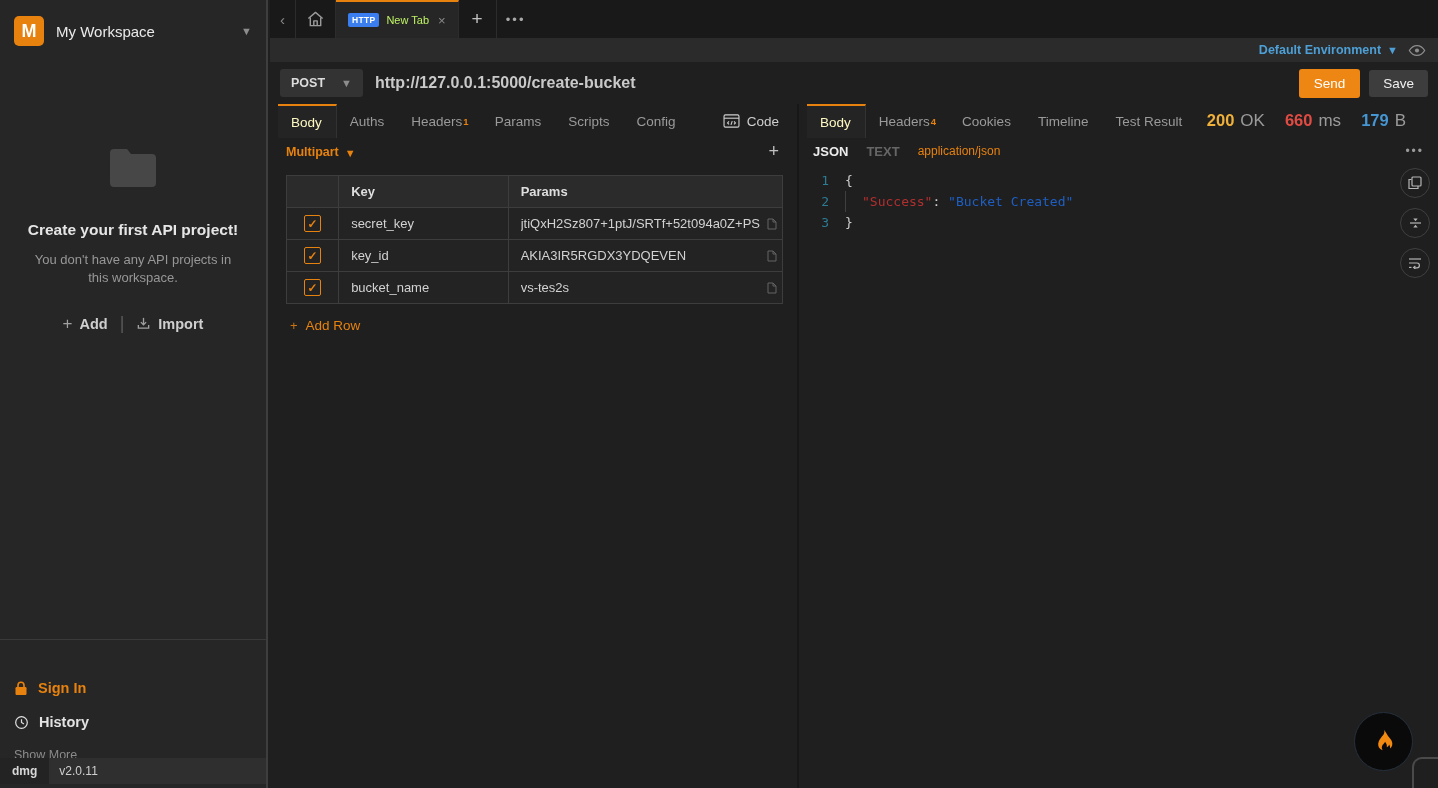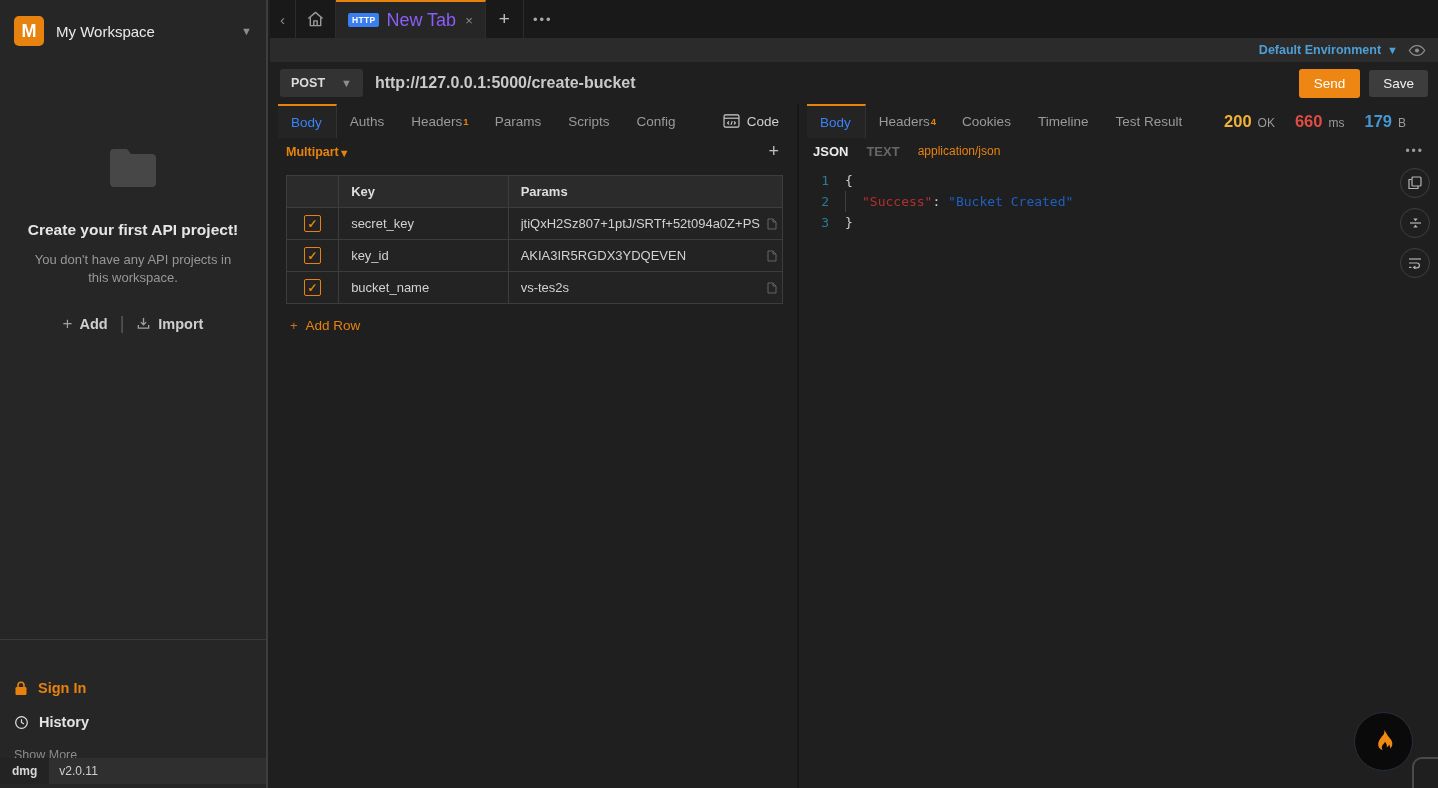--- a/index.html
+++ b/index.html
@@ -33,21 +33,21 @@
   
   .main { position:absolute; left:270px; top:0; right:0; bottom:0; display:flex; flex-direction:column; }
 
   
   .tabstrip { height:38px; background:#191919; display:flex; align-items:stretch; }
   .strip-btn { display:flex; align-items:center; justify-content:center; color:#8a8a8a; cursor:pointer; }
   .scroll-left { width:26px; border-right:1px solid #2c2c2c; font-size:15px; }
   .home-btn { width:40px; border-right:1px solid #2c2c2c; }
   .doc-tab { display:flex; align-items:center; gap:7px; padding:0 12px; background:#262626; border-top:2px solid #e8820e; border-right:1px solid #2c2c2c; cursor:pointer; }
   .http-badge { background:#3b7ef0; color:#fff; font-size:8.5px; font-weight:bold; padding:2px 4px; border-radius:2px; letter-spacing:.3px; }
-  .tab-title { color:#8b5cf6; font-size:18px; }
+  .tab-title { color:#bef264; font-size:11px; }
   .tab-close { color:#8a8a8a; font-size:13px; margin-left:2px; cursor:pointer; }
   .newtab-btn { width:38px; border-right:1px solid #2c2c2c; font-size:19px; color:#c0c0c0; }
   .more-btn { width:38px; letter-spacing:2px; font-size:13px; color:#a8a8a8; }
 
   
   .envbar { height:24px; background:#2b2b2b; display:flex; align-items:center; justify-content:flex-end; padding-right:12px; gap:10px; }
   .env-select { display:flex; align-items:center; gap:6px; color:#4d9fd6; font-size:12.5px; font-weight:bold; cursor:pointer; }
   .env-select .caret { color:#4d9fd6; }
   .eye-btn { cursor:pointer; display:flex; align-items:center; }
 
@@ -58,27 +58,27 @@
   .send-btn { background:#ee8613; color:#fff; font-size:13.5px; border:none; border-radius:3px; height:29px; padding:0 15px; margin-right:9px; cursor:pointer; font-family:inherit; }
   .save-btn { background:#3d3d3d; color:#f0f0f0; font-size:13.5px; border:none; border-radius:3px; height:27px; padding:0 14px; cursor:pointer; font-family:inherit; }
 
   
   .panels { flex:1; display:flex; min-height:0; }
   .request-panel { width:527px; display:flex; flex-direction:column; }
   .response-panel { flex:1; border-left:2px solid #171717; display:flex; flex-direction:column; }
 
   .tabs-row { height:34px; display:flex; align-items:stretch; padding:0 8px; }
   .rtab { display:flex; align-items:center; padding:0 13px; color:#9a9a9a; font-size:13.5px; cursor:pointer; position:relative; }
-  .rtab.active { color:#3b82f6; background:#242424; border-top:2px solid #e8820e; border-right:1px solid #323232; }
+  .rtab.active { color:#fef9c3; background:#242424; border-top:2px solid #e8820e; border-right:1px solid #323232; }
   .rtab sup { color:#e8820e; font-size:9.5px; font-weight:bold; margin-left:1px; }
   .tabs-spacer { flex:1; }
   .code-btn { display:flex; align-items:center; gap:7px; color:#cfcfcf; font-size:13.5px; padding:0 10px; cursor:pointer; }
 
   .bodytype-row { height:27px; display:flex; align-items:center; padding:0 16px; }
-  .bodytype { display:flex; align-items:flex-end; color:#e8820e; font-size:12.5px; font-weight:bold; cursor:pointer; }
+  .bodytype { display:flex; align-items:flex-end; gap:6px; color:#e8820e; font-size:12.5px; font-weight:bold; cursor:pointer; }
   .bodytype .caret { color:#e8820e; }
   .row-spacer { flex:1; }
   .kv-plus { color:#c0c0c0; font-size:18px; cursor:pointer; padding:0 2px; }
 
   
   .kv-table { margin:10px 0 0 16px; width:497px; border:1px solid #3d3d3d; border-collapse:collapse; }
   .kv-table td, .kv-table th { border:1px solid #3d3d3d; height:32px; font-size:13px; }
   .kv-table th { background:#2b2b2b; color:#dedede; text-align:left; padding:0 12px; font-weight:bold; }
   .kv-table td { background:#232323; color:#d2d2d2; padding:0 12px; }
   .col-check { width:56px; }
@@ -88,21 +88,21 @@
   .checkbox { display:inline-flex; width:17px; height:17px; border:1.5px solid #e8820e; border-radius:2px; align-items:center; justify-content:center; color:#e8820e; font-size:12px; font-weight:bold; cursor:pointer; }
   td.value-cell { position:relative; padding-right:22px; }
   .cell-clip { display:block; max-width:100%; overflow:hidden; white-space:nowrap; }
   .doc-ico { position:absolute; right:5px; top:50%; transform:translateY(-50%); opacity:.55; }
   .addrow { display:flex; align-items:center; gap:8px; margin:14px 0 0 20px; color:#e8820e; font-size:13.5px; cursor:pointer; }
   .addrow .plus { font-size:13px; opacity:.85; }
 
   
   .status-group { display:flex; align-items:baseline; gap:6px; padding-right:10px; align-self:center; }
   .stat-num { font-size:16.5px; font-weight:bold; }
-  .stat-unit { font-size:12px; color:#9a9a9a; margin-right:14px; }
+  .stat-unit { font-size:17px; color:#9a9a9a; margin-right:14px; }
   .stat-ok { color:#f0b13a; }
   .stat-time { color:#e04b43; }
   .stat-size { color:#4596d2; }
 
   .format-row { height:26px; display:flex; align-items:center; padding:0 14px; gap:18px; }
   .fmt-tab { font-size:13px; font-weight:bold; cursor:pointer; }
   .fmt-json { color:#ececec; }
   .fmt-text { color:#666; }
   .content-type { color:#e8820e; font-size:12px; }
   .fmt-more { margin-left:auto; color:#9a9a9a; letter-spacing:2px; font-size:12px; cursor:pointer; }

